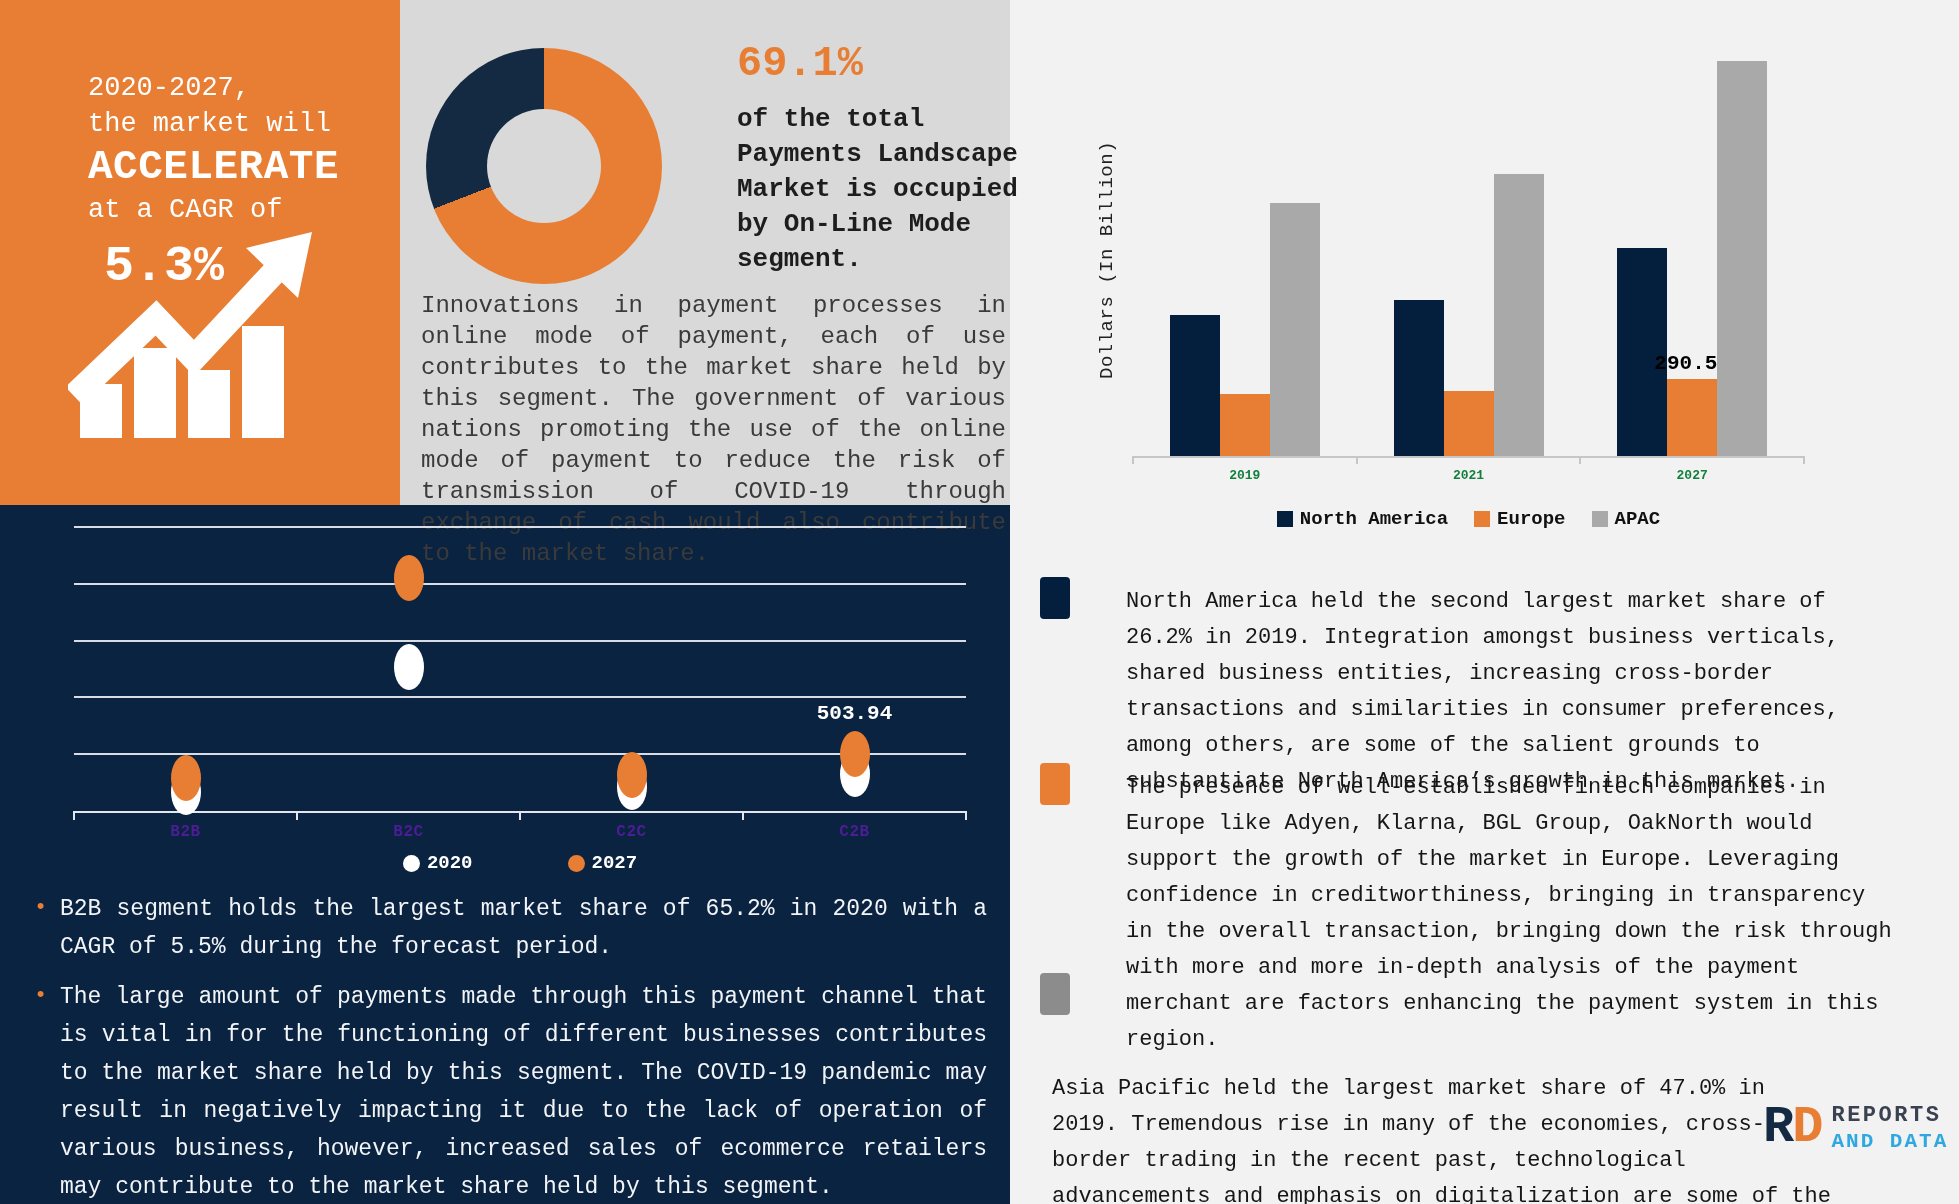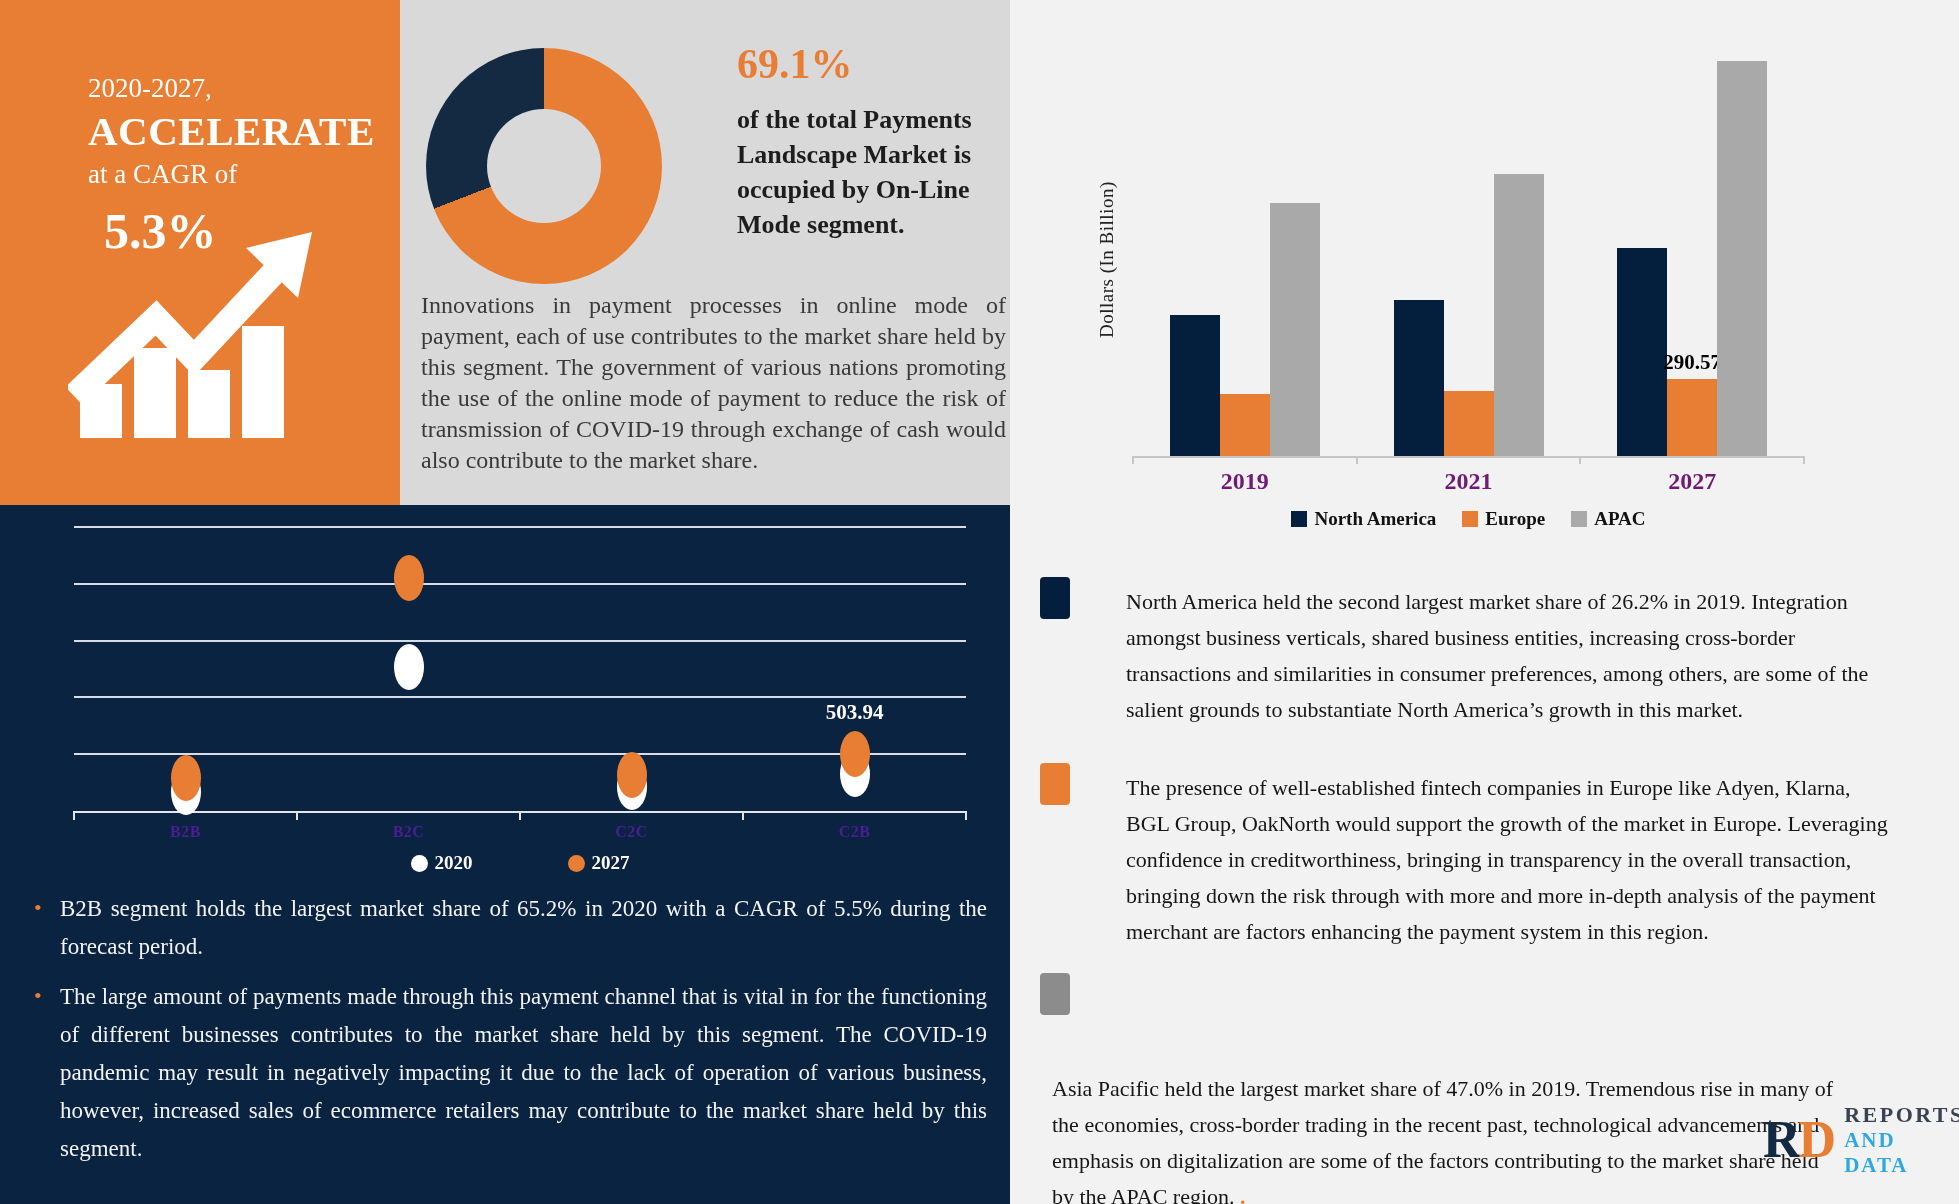--- a/index.html
+++ b/index.html
@@ -1,17 +1,17 @@
 <!DOCTYPE html>
 <html><head>
 <meta charset="utf-8">
 <style>
   html,body{margin:0;padding:0;background:#F2F2F2;}
   .canvas{position:relative;width:1959px;height:1204px;overflow:hidden;
-          font-family:Liberation Serif, serif;}
+          font-family:Liberation Mono, monospace;}
   .bg{position:absolute;}
   #bg-orange{left:0;top:0;width:400px;height:505px;background:#E87E33;}
   #bg-gray{left:400px;top:0;width:610px;height:505px;background:#D9D9D9;}
   #bg-navy{left:0;top:505px;width:1010px;height:699px;background:#0A2340;}
   #bg-light{left:1010px;top:0;width:949px;height:1204px;background:#F2F2F2;}
 
   
   .cagr{position:absolute;left:88px;top:70px;color:#fff;}
   .cagr .l{font-size:27px;line-height:36px;}
   .cagr .accel{font-size:41px;font-weight:bold;line-height:50px;letter-spacing:.5px;}
@@ -25,21 +25,21 @@
   .statement{position:absolute;left:737px;top:102px;width:292px;font-size:26px;font-weight:bold;
              color:#1d1d1d;line-height:35px;}
   .gray-body{position:absolute;left:421px;top:290px;width:585px;font-size:24px;line-height:31px;
              color:#3a3a3a;text-align:justify;margin:0;}
 
   
   #barplot{position:absolute;left:1133px;top:50px;width:671px;height:406px;border-bottom:2px solid #C6C6C6;}
   .bar{position:absolute;bottom:0;}
   .bar-tick{position:absolute;top:100%;width:2px;height:8px;background:#C6C6C6;}
   .bar-cat{position:absolute;top:calc(100% + 12px);width:110px;text-align:center;font-weight:bold;
-           font-size:24px;color:#701a75;}
+           font-size:13px;color:#15803d;}
   .bar-vlabel{position:absolute;transform:translateX(-50%);font-weight:bold;font-size:21px;color:#000;white-space:nowrap;}
   .ylab{position:absolute;left:1096px;top:110px;height:300px;display:flex;align-items:center;justify-content:center;
         writing-mode:vertical-rl;transform:rotate(180deg);font-size:19px;color:#222;letter-spacing:.5px;}
   #barlegend{position:absolute;left:1133px;top:508px;width:671px;display:flex;justify-content:center;
              gap:26px;font-size:19px;font-weight:bold;color:#111;}
   .lg-item{display:flex;align-items:center;gap:7px;}
   .lg-sw{width:16px;height:16px;}
 
   
   #dotplot{position:absolute;left:74px;top:515px;width:892px;height:296px;border-bottom:2px solid #E3E7EC;}
@@ -78,20 +78,21 @@
 
 <div class="canvas">
 
   <div class="bg" id="bg-orange"></div>
   <div class="bg" id="bg-gray"></div>
   <div class="bg" id="bg-navy"></div>
   <div class="bg" id="bg-light"></div>
 
   <div class="cagr">
     <div class="l">2020-2027,</div>
+    <div class="l">the market will</div>
     <div class="accel">ACCELERATE</div>
     <div class="l">at a CAGR of</div>
     <div class="pct">5.3%</div>
   </div>
   <svg class="growth-icon" width="258" height="240" viewBox="0 0 258 240">
     <rect x="12" y="186" width="42" height="54" fill="#fff"></rect>
     <rect x="66" y="150" width="42" height="90" fill="#fff"></rect>
     <rect x="120" y="172" width="42" height="68" fill="#fff"></rect>
     <rect x="174" y="128" width="42" height="112" fill="#fff"></rect>
     <polyline points="6,198 88,120 126,160 212,68" fill="none" stroke="#fff" stroke-width="25"></polyline>

